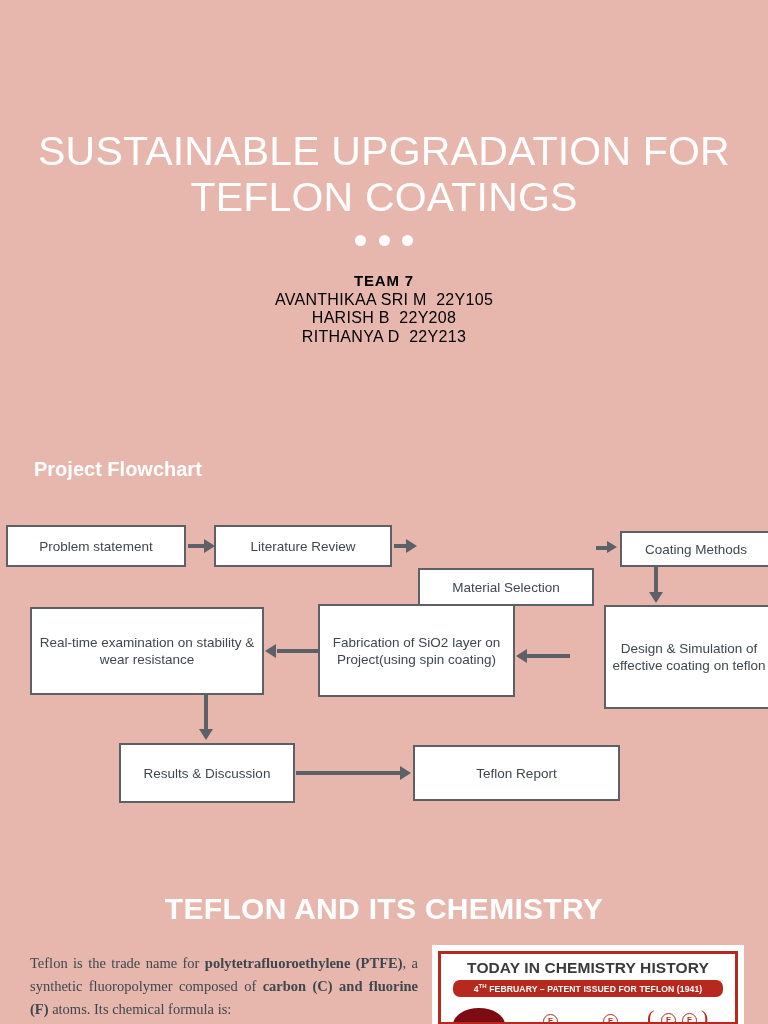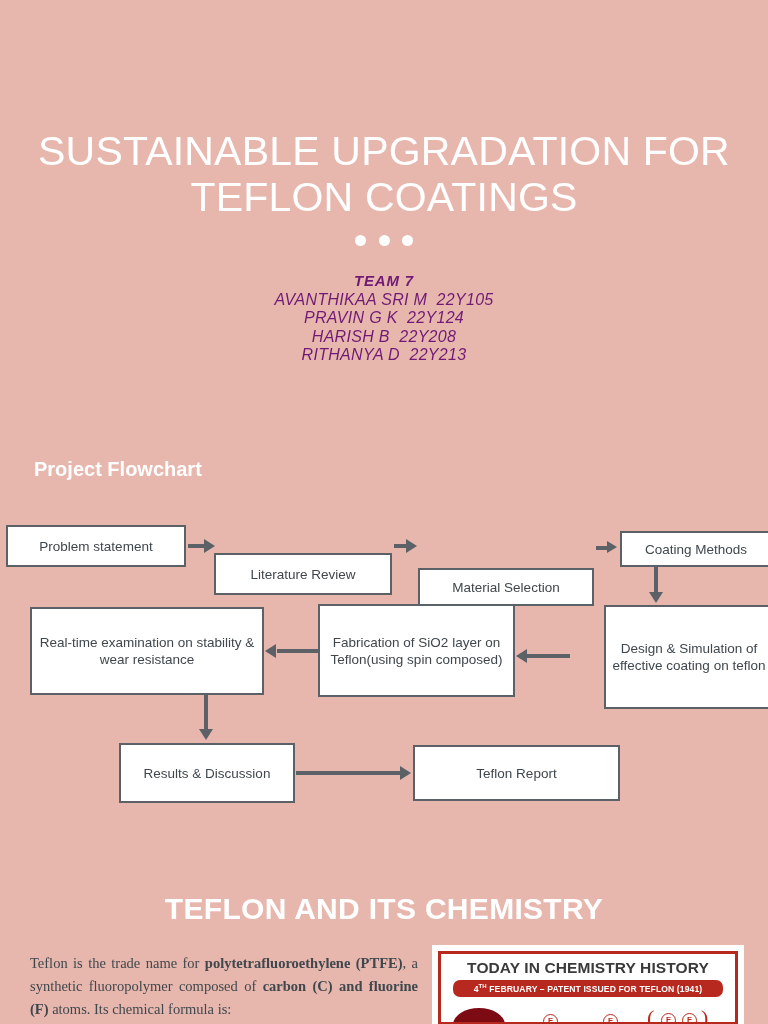--- a/index.html
+++ b/index.html
@@ -26,24 +26,23 @@
     position:absolute;left:0;top:235px;width:768px;
     text-align:center;
     line-height:0;
   }
   .dots span{
     display:inline-block;width:11px;height:11px;border-radius:50%;
     background:#ffffff;margin:0 4px;
   }
   .team-block{
     position:absolute;left:0;top:272px;width:768px;
-    text-align:center;color:#701a75;
+    text-align:center;color:#000000;
     font-size:16px;line-height:18.5px;
     letter-spacing:0.3px;
-    font-style:italic;
   }
   .team-block .team-label{font-weight:bold;font-size:15px;letter-spacing:0.8px;}
   .team-block .member{white-space:pre;}
 
   
   .section-heading{
     position:absolute;color:#ffffff;font-weight:bold;
   }
   #flowchart-heading{left:34px;top:458px;font-size:20px;}
   #chem-heading{left:0;top:892px;width:768px;text-align:center;font-size:30px;letter-spacing:0.3px;}
@@ -130,38 +129,37 @@
 
   <div class="dots">
     <span></span>
     <span></span>
     <span></span>
   </div>
 
   <div class="team-block">
     <div class="team-label">TEAM 7</div>
     <div class="member">AVANTHIKAA SRI M  22Y105</div>
-    <div class="member">PRAVIN G K  22Y124</div>
     <div class="member">HARISH B  22Y208</div>
     <div class="member">RITHANYA D  22Y213</div>
   </div>
 
   <div class="section-heading" id="flowchart-heading">Project Flowchart</div>
 
   <div class="node" style="left:6px;top:525px;width:180px;height:42px;">Problem statement</div>
 
-  <div class="node" style="left:214px;top:553px;width:178px;height:42px;">Literature Review</div>
+  <div class="node" style="left:214px;top:525px;width:178px;height:42px;">Literature Review</div>
 
   <div class="node" style="left:418px;top:528px;width:176px;height:38px;margin-top:40px;">Material Selection</div>
 
   <div class="node" style="left:620px;top:531px;width:152px;height:36px;">Coating Methods</div>
 
   <div class="node" style="left:604px;top:605px;width:170px;height:104px;">Design &amp; Simulation of effective coating on teflon</div>
 
-  <div class="node" style="left:318px;top:604px;width:197px;height:93px;">Fabrication of SiO2 layer on Teflon(using spin composed)</div>
+  <div class="node" style="left:318px;top:604px;width:197px;height:93px;">Fabrication of SiO2 layer on Project(using spin coating)</div>
 
   <div class="node" style="left:30px;top:607px;width:234px;height:88px;">Real-time examination on stability &amp; wear resistance</div>
 
   <div class="node" style="left:119px;top:743px;width:176px;height:60px;">Results &amp; Discussion</div>
 
   <div class="node" style="left:413px;top:745px;width:207px;height:56px;">Teflon Report</div>
 
   <div class="arrow" style="left:188px;top:544px;width:18px;height:4px;"></div>
   <div class="ah" style="left:204px;top:539px;border-top:7px solid transparent;border-bottom:7px solid transparent;border-left:11px solid #5b6166;"></div>
 

